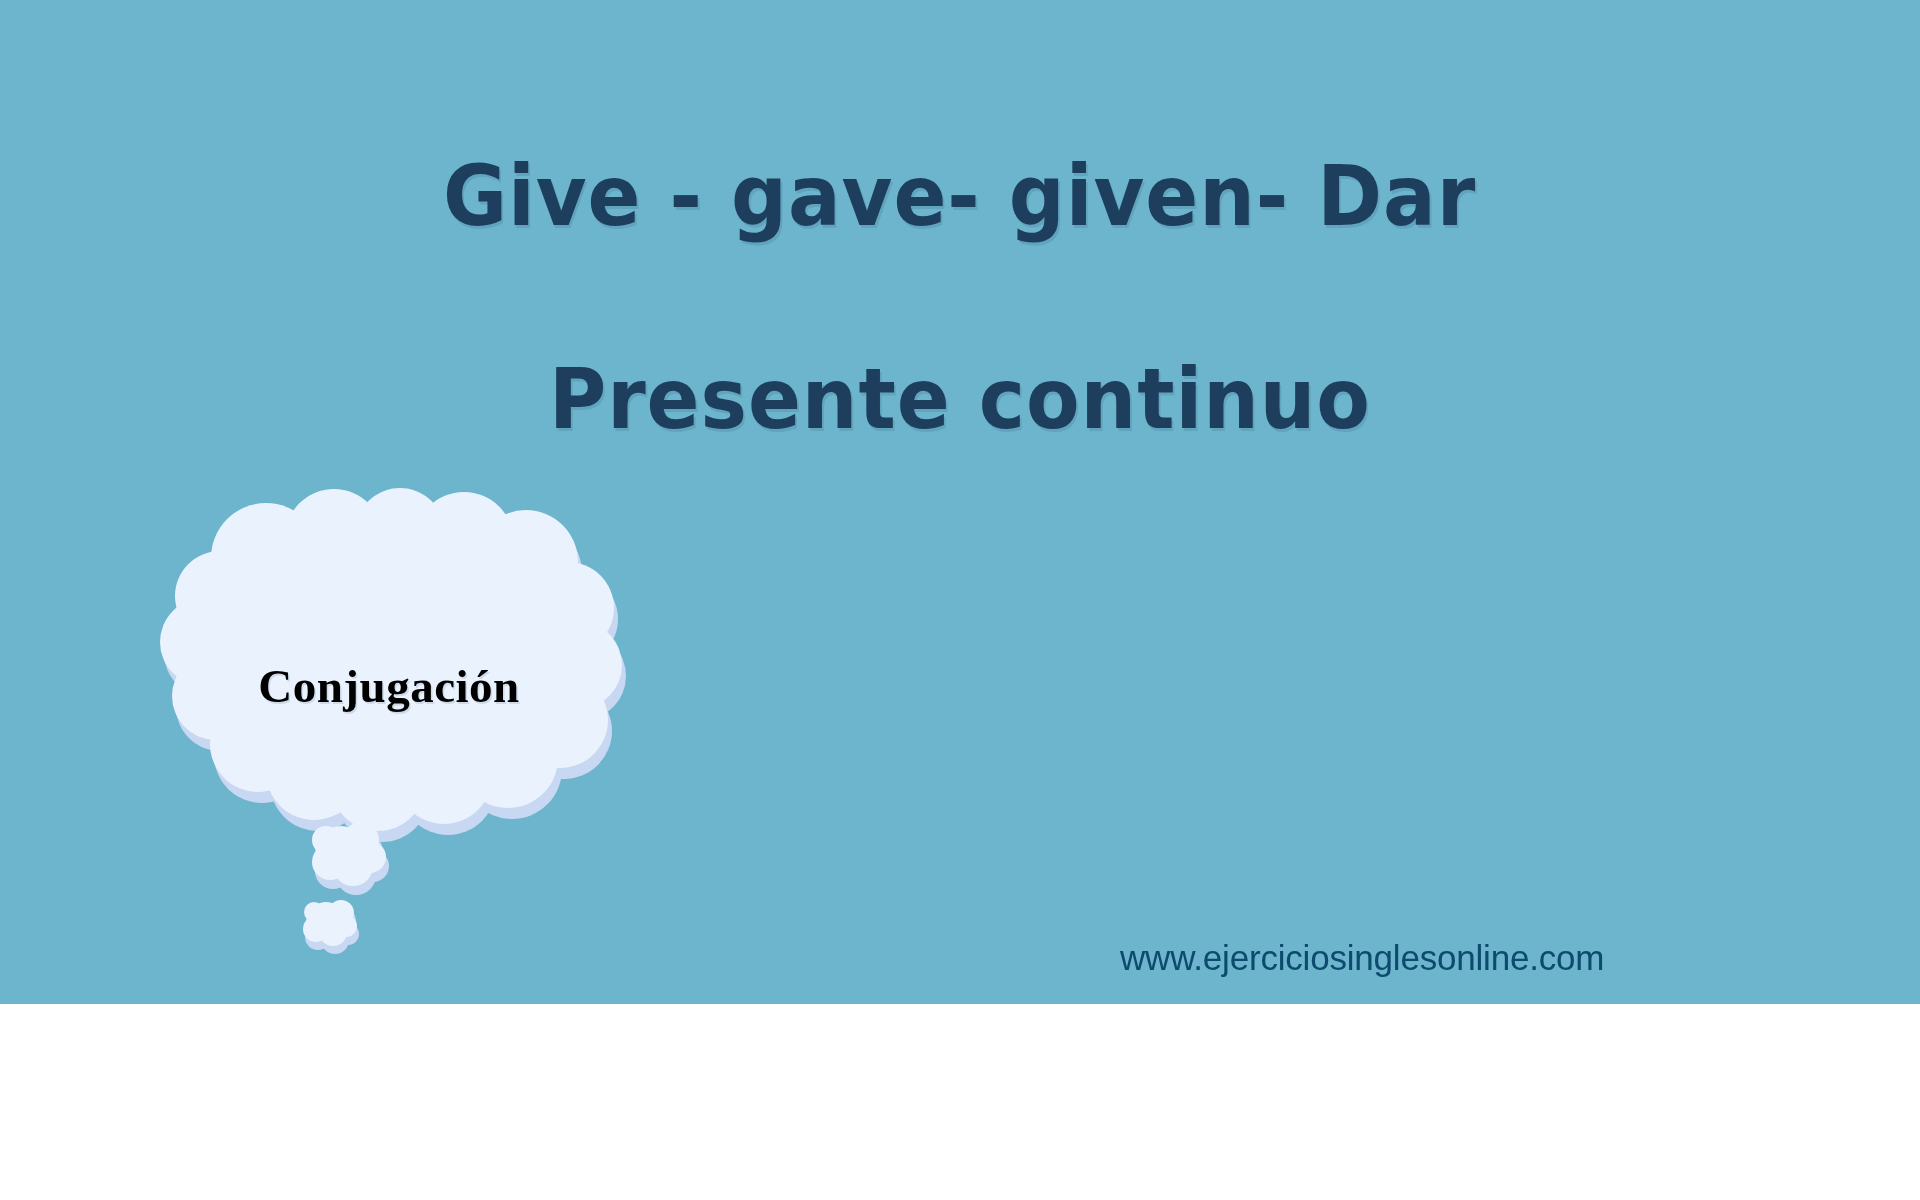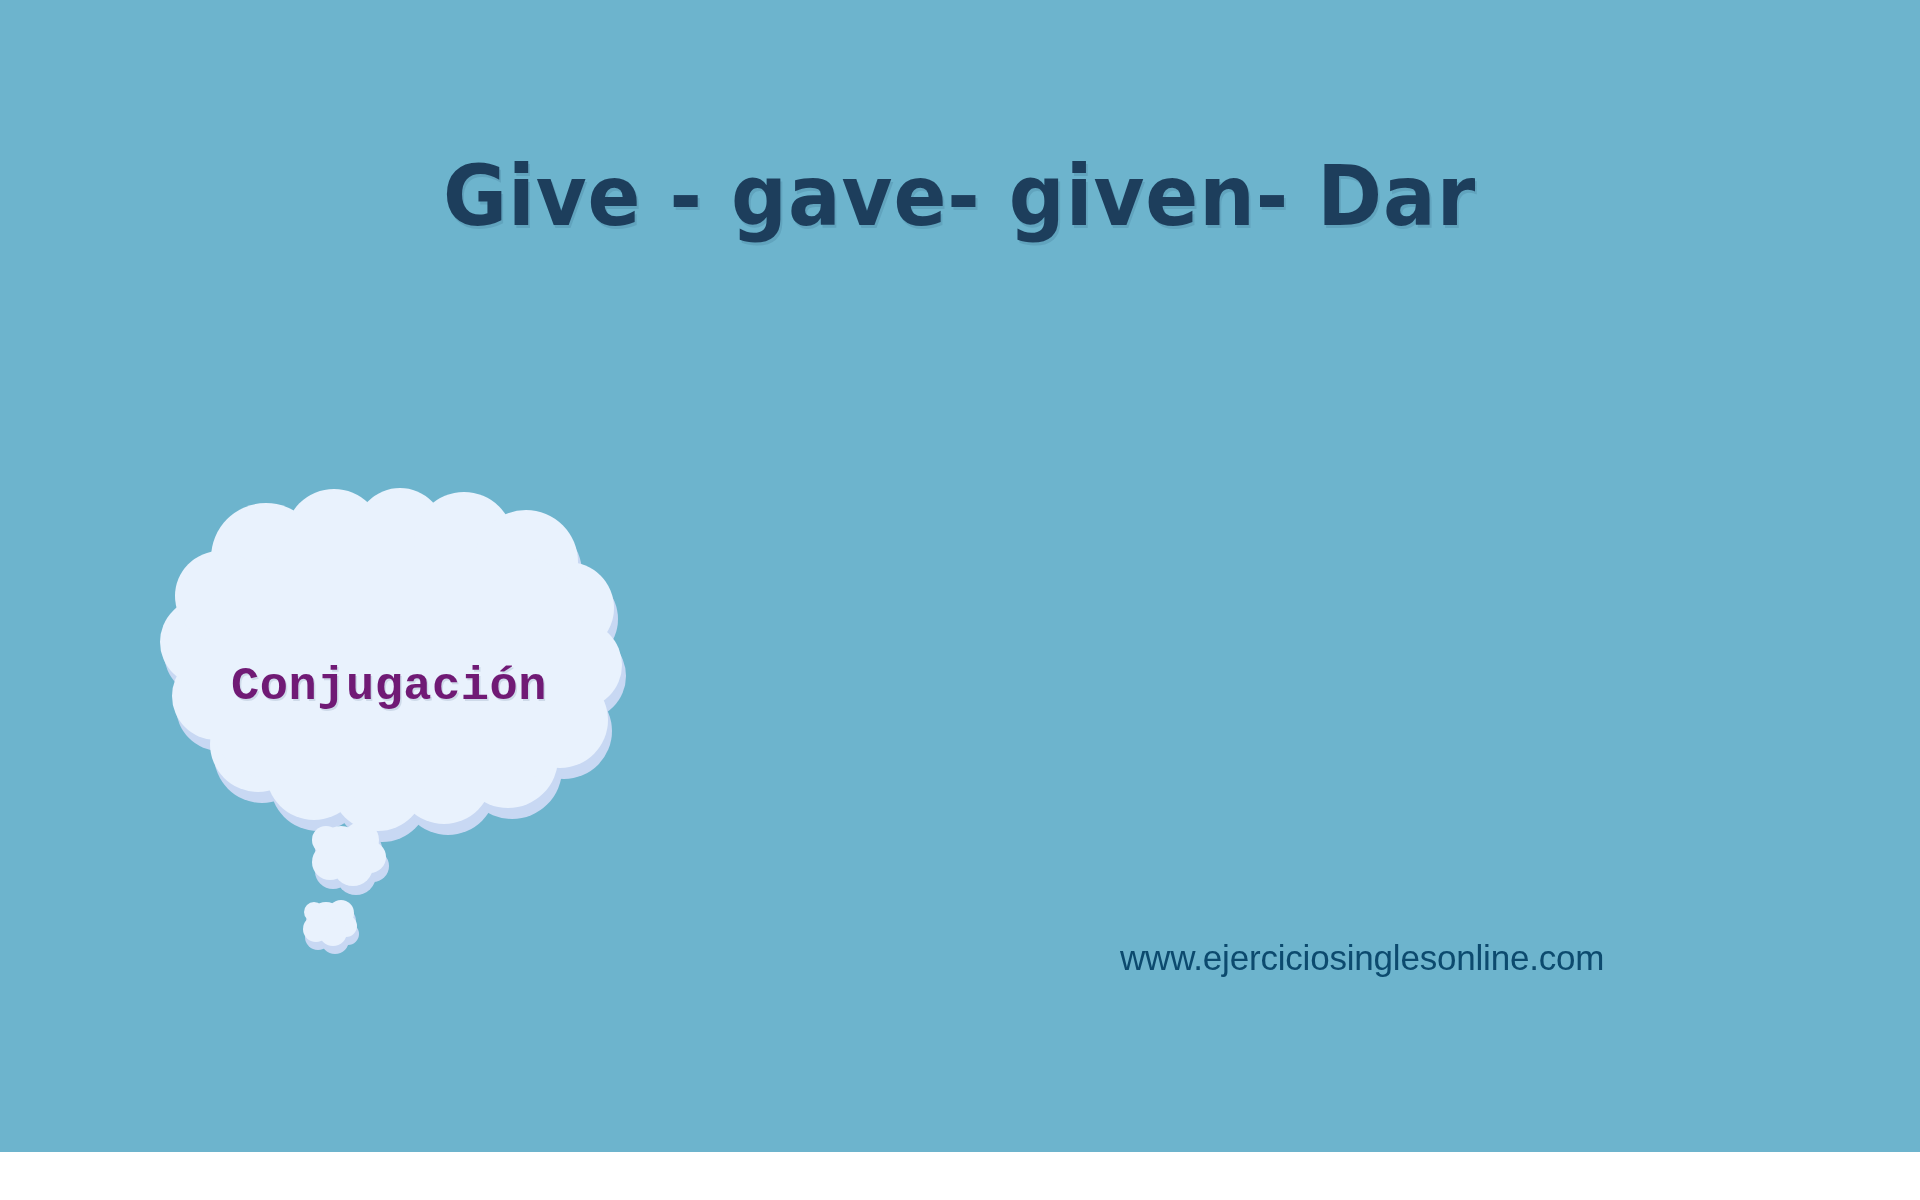--- a/index.html
+++ b/index.html
@@ -11,21 +11,21 @@
     width: 1920px;
     height: 1200px;
     overflow: hidden;
     font-family: "Liberation Sans", "DejaVu Sans", sans-serif;
   }
 
   
   #slide {
     position: relative;
     width: 1920px;
-    height: 1152px;
+    height: 1004px;
     background: #6db4cd;
     overflow: hidden;
   }
 
   
   .heading-block {
     position: absolute;
     left: 0;
     width: 1920px;
     text-align: center;
@@ -86,22 +86,22 @@
     left: 0;
     top: 0;
     width: 470px;
     height: 330px;
     display: flex;
     align-items: center;
     justify-content: center;
   }
 
   #bubble-label-text {
-    color: #701a75;
-    font-family: Liberation Mono, monospace;
+    color: #000000;
+    font-family: Liberation Serif, serif;
     font-weight: 700;
     font-size: 47px;
     letter-spacing: 0.5px;
     white-space: nowrap;
     text-shadow: 1.5px 2px 0 rgba(40, 80, 110, 0.14);
     transform: translate(6px, 21px);
   }
 
   
   #bubble-tail {
@@ -131,20 +131,23 @@
 </style>
 </head>
 <body>
 
 <div id="slide" style="background: rgb(109, 180, 205);">
 
   <div class="heading-block" id="title-line">
     <span class="poster-text" id="title-text">Give - gave- given- Dar</span>
   </div>
 
+  <div class="heading-block" id="subtitle-line">
+    <span class="poster-text" id="subtitle-text">Presente continuo</span>
+  </div>
 
   <div id="thought-bubble">
     <svg id="bubble-svg" viewBox="0 0 470 330" xmlns="http://www.w3.org/2000/svg">
 
       <g transform="translate(4,11)">
         <g fill="#c8d8f3">
           <circle cx="118" cy="58" r="55"></circle>
           <circle cx="186" cy="38" r="49"></circle>
           <circle cx="252" cy="33" r="45"></circle>
           <circle cx="316" cy="42" r="50"></circle>

